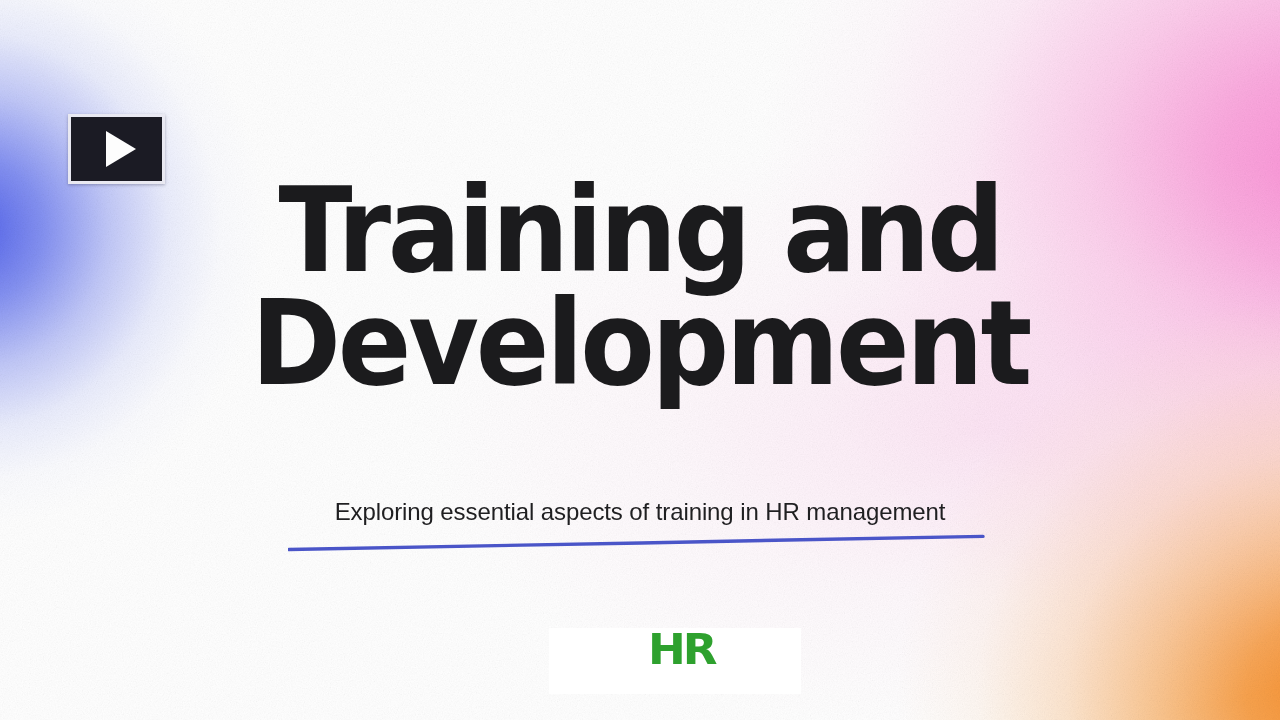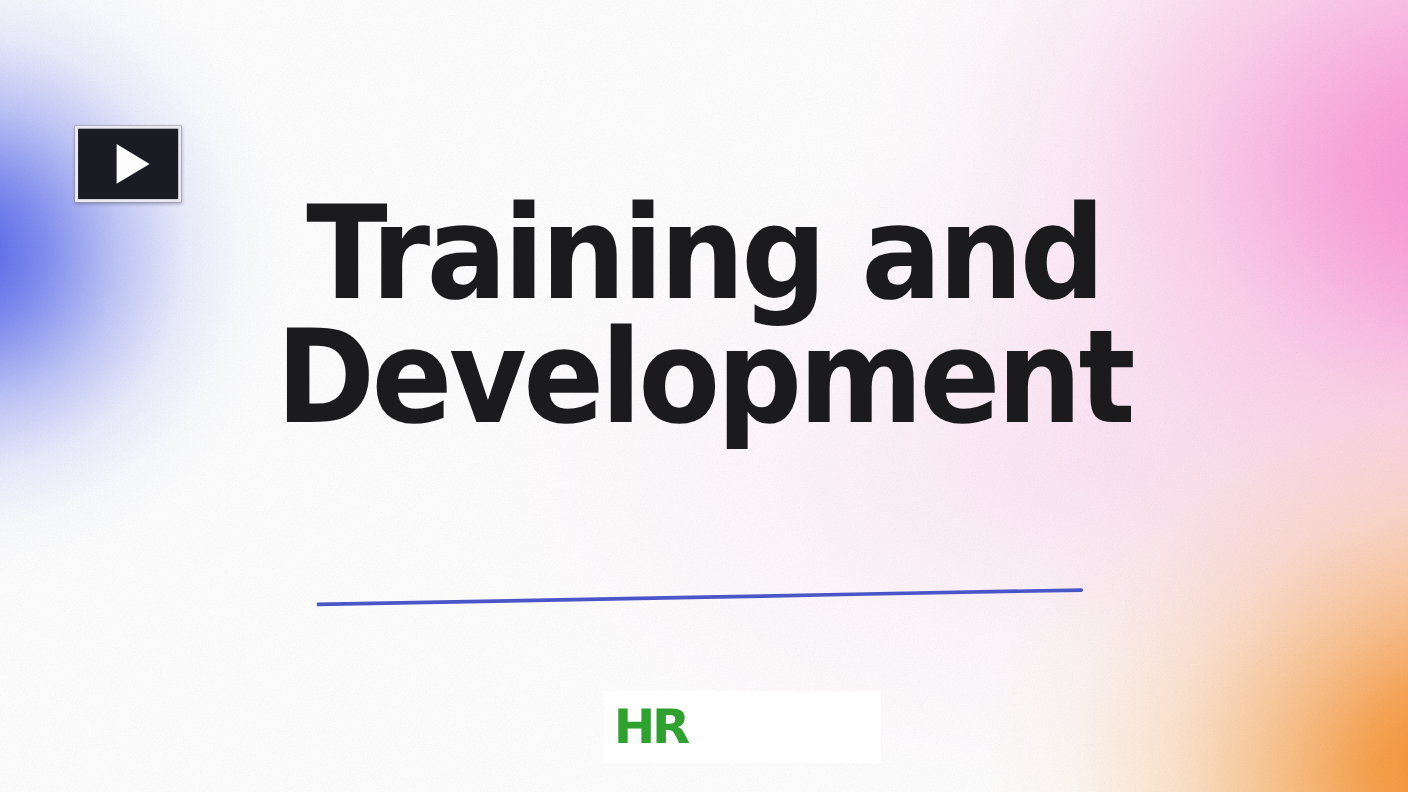--- a/index.html
+++ b/index.html
@@ -147,20 +147,21 @@
     left: 549px;
     top: 628px;
     width: 252px;
     height: 66px;
     background: #ffffff;
     display: flex;
     align-items: center;
     justify-content: flex-start;
     padding-left: 9px;
     box-sizing: border-box;
+    flex-direction: column;
   }
   #logo-hr {
     font-family: "DejaVu Sans", "Liberation Sans", sans-serif;
     font-size: 43px;
     font-weight: 700;
     color: #2ea12e;
     letter-spacing: -3px;
     line-height: 1;
     transform: scaleX(1.05);
     transform-origin: left center;
@@ -198,20 +199,23 @@
 
   <div id="play-button">
     <div id="play-triangle"></div>
   </div>
 
   <div id="title-block">
     <div class="title-line">Training and</div>
     <div class="title-line">Development</div>
   </div>
 
+  <div id="subtitle-block">
+    <span id="subtitle">Exploring essential aspects of training in HR management</span>
+  </div>
 
   <svg id="subtitle-underline" viewBox="0 0 697 18" preserveAspectRatio="none">
     <path d="M1,15.5 C140,13.2 330,9.4 500,6.0 C580,4.4 650,3.2 695,2.4" stroke="#4a55c8" stroke-width="3.4" fill="none" stroke-linecap="round"></path>
   </svg>
 
   <div id="logo-box">
     <span id="logo-hr">HR</span>
   </div>
 
 </div>

